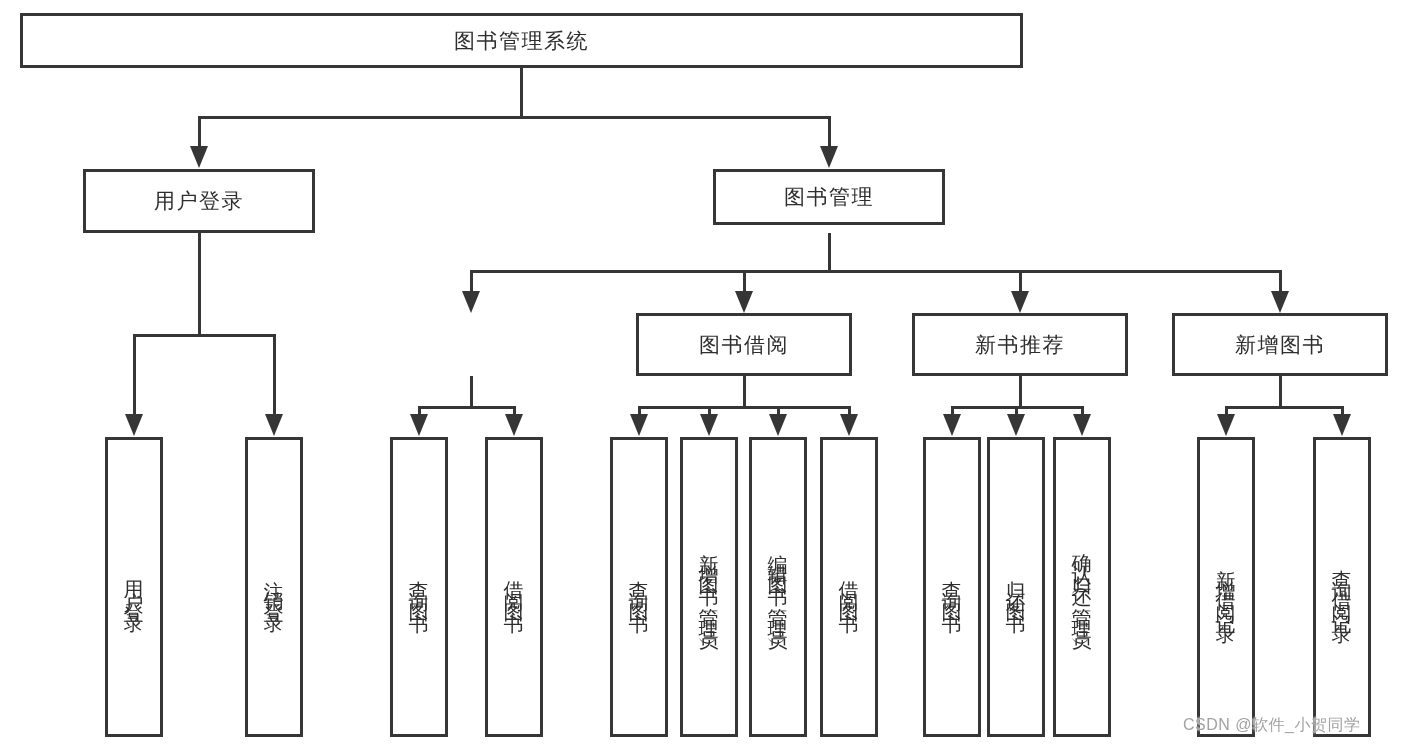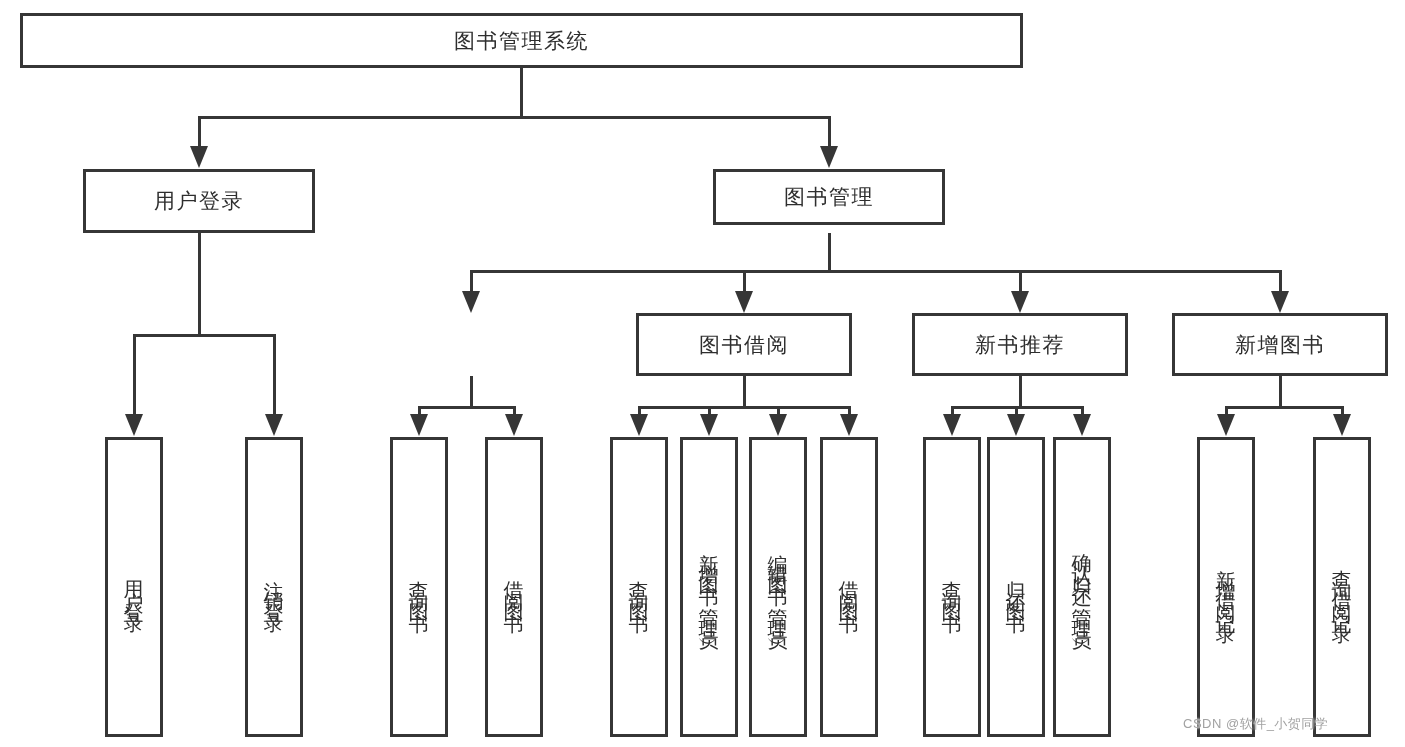--- a/index.html
+++ b/index.html
@@ -27,21 +27,21 @@
   }
   .hline{position:absolute;height:3px;background:var(--line);}
   .vline{position:absolute;width:3px;background:var(--line);}
   .ah{
     position:absolute;width:0;height:0;
     border-left:9px solid transparent;border-right:9px solid transparent;
     border-top:22px solid var(--line);
   }
   .watermark{
     position:absolute;left:1183px;top:715px;z-index:5;
-    font-size:13px;letter-spacing:0.5px;color:var(--wm);
+    font-size:16px;letter-spacing:0.5px;color:var(--wm);
     text-shadow:0 0 3px #fff,0 0 2px #fff;white-space:nowrap;
   }
 </style>
 </head>
 <body>
 
 <div class="stage">
 
   <div class="box" style="left:20px;top:13px;width:1003px;height:55px">图书管理系统</div>
 

